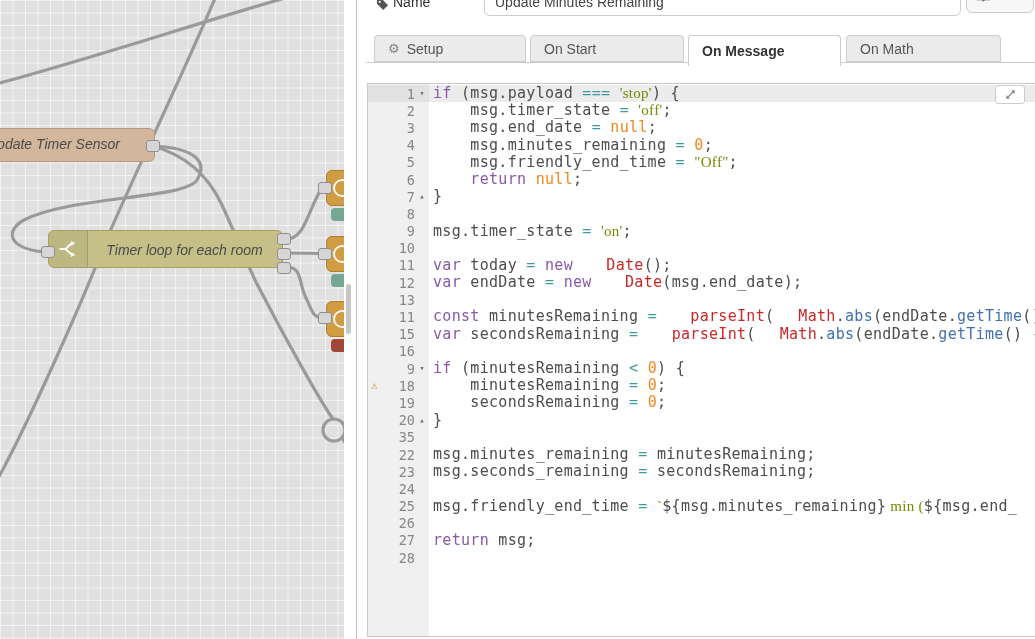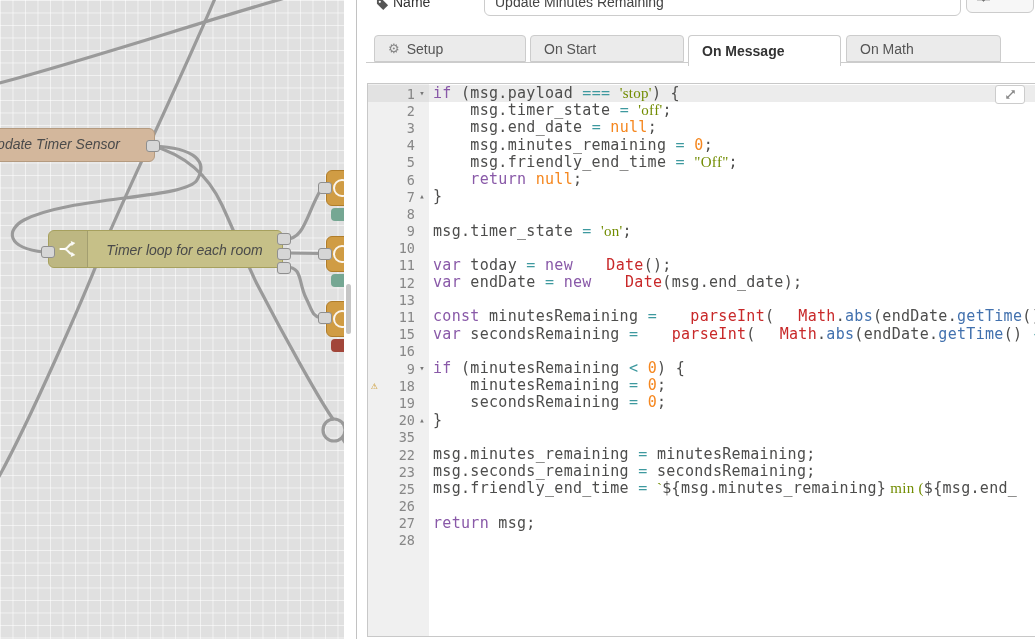--- a/index.html
+++ b/index.html
@@ -325,20 +325,27 @@
           </div>
           <div class="line">
             <div class="gcell">
               <span>23</span>
               <span class="gfold"></span>
             </div>
             <div class="ccell"><span>msg.seconds_remaining </span><span class="to">=</span><span> secondsRemaining;</span></div>
           </div>
           <div class="line">
             <div class="gcell">
+              <span>24</span>
+              <span class="gfold"></span>
+            </div>
+            <div class="ccell"></div>
+          </div>
+          <div class="line">
+            <div class="gcell">
               <span>25</span>
               <span class="gfold"></span>
             </div>
             <div class="ccell"><span>msg.friendly_end_time </span><span class="to">=</span><span> </span><span class="ts">`</span><span>${msg.minutes_remaining}</span><span class="ts"> min (</span><span>${msg.end_</span></div>
           </div>
           <div class="line">
             <div class="gcell">
               <span>26</span>
               <span class="gfold"></span>
             </div>

